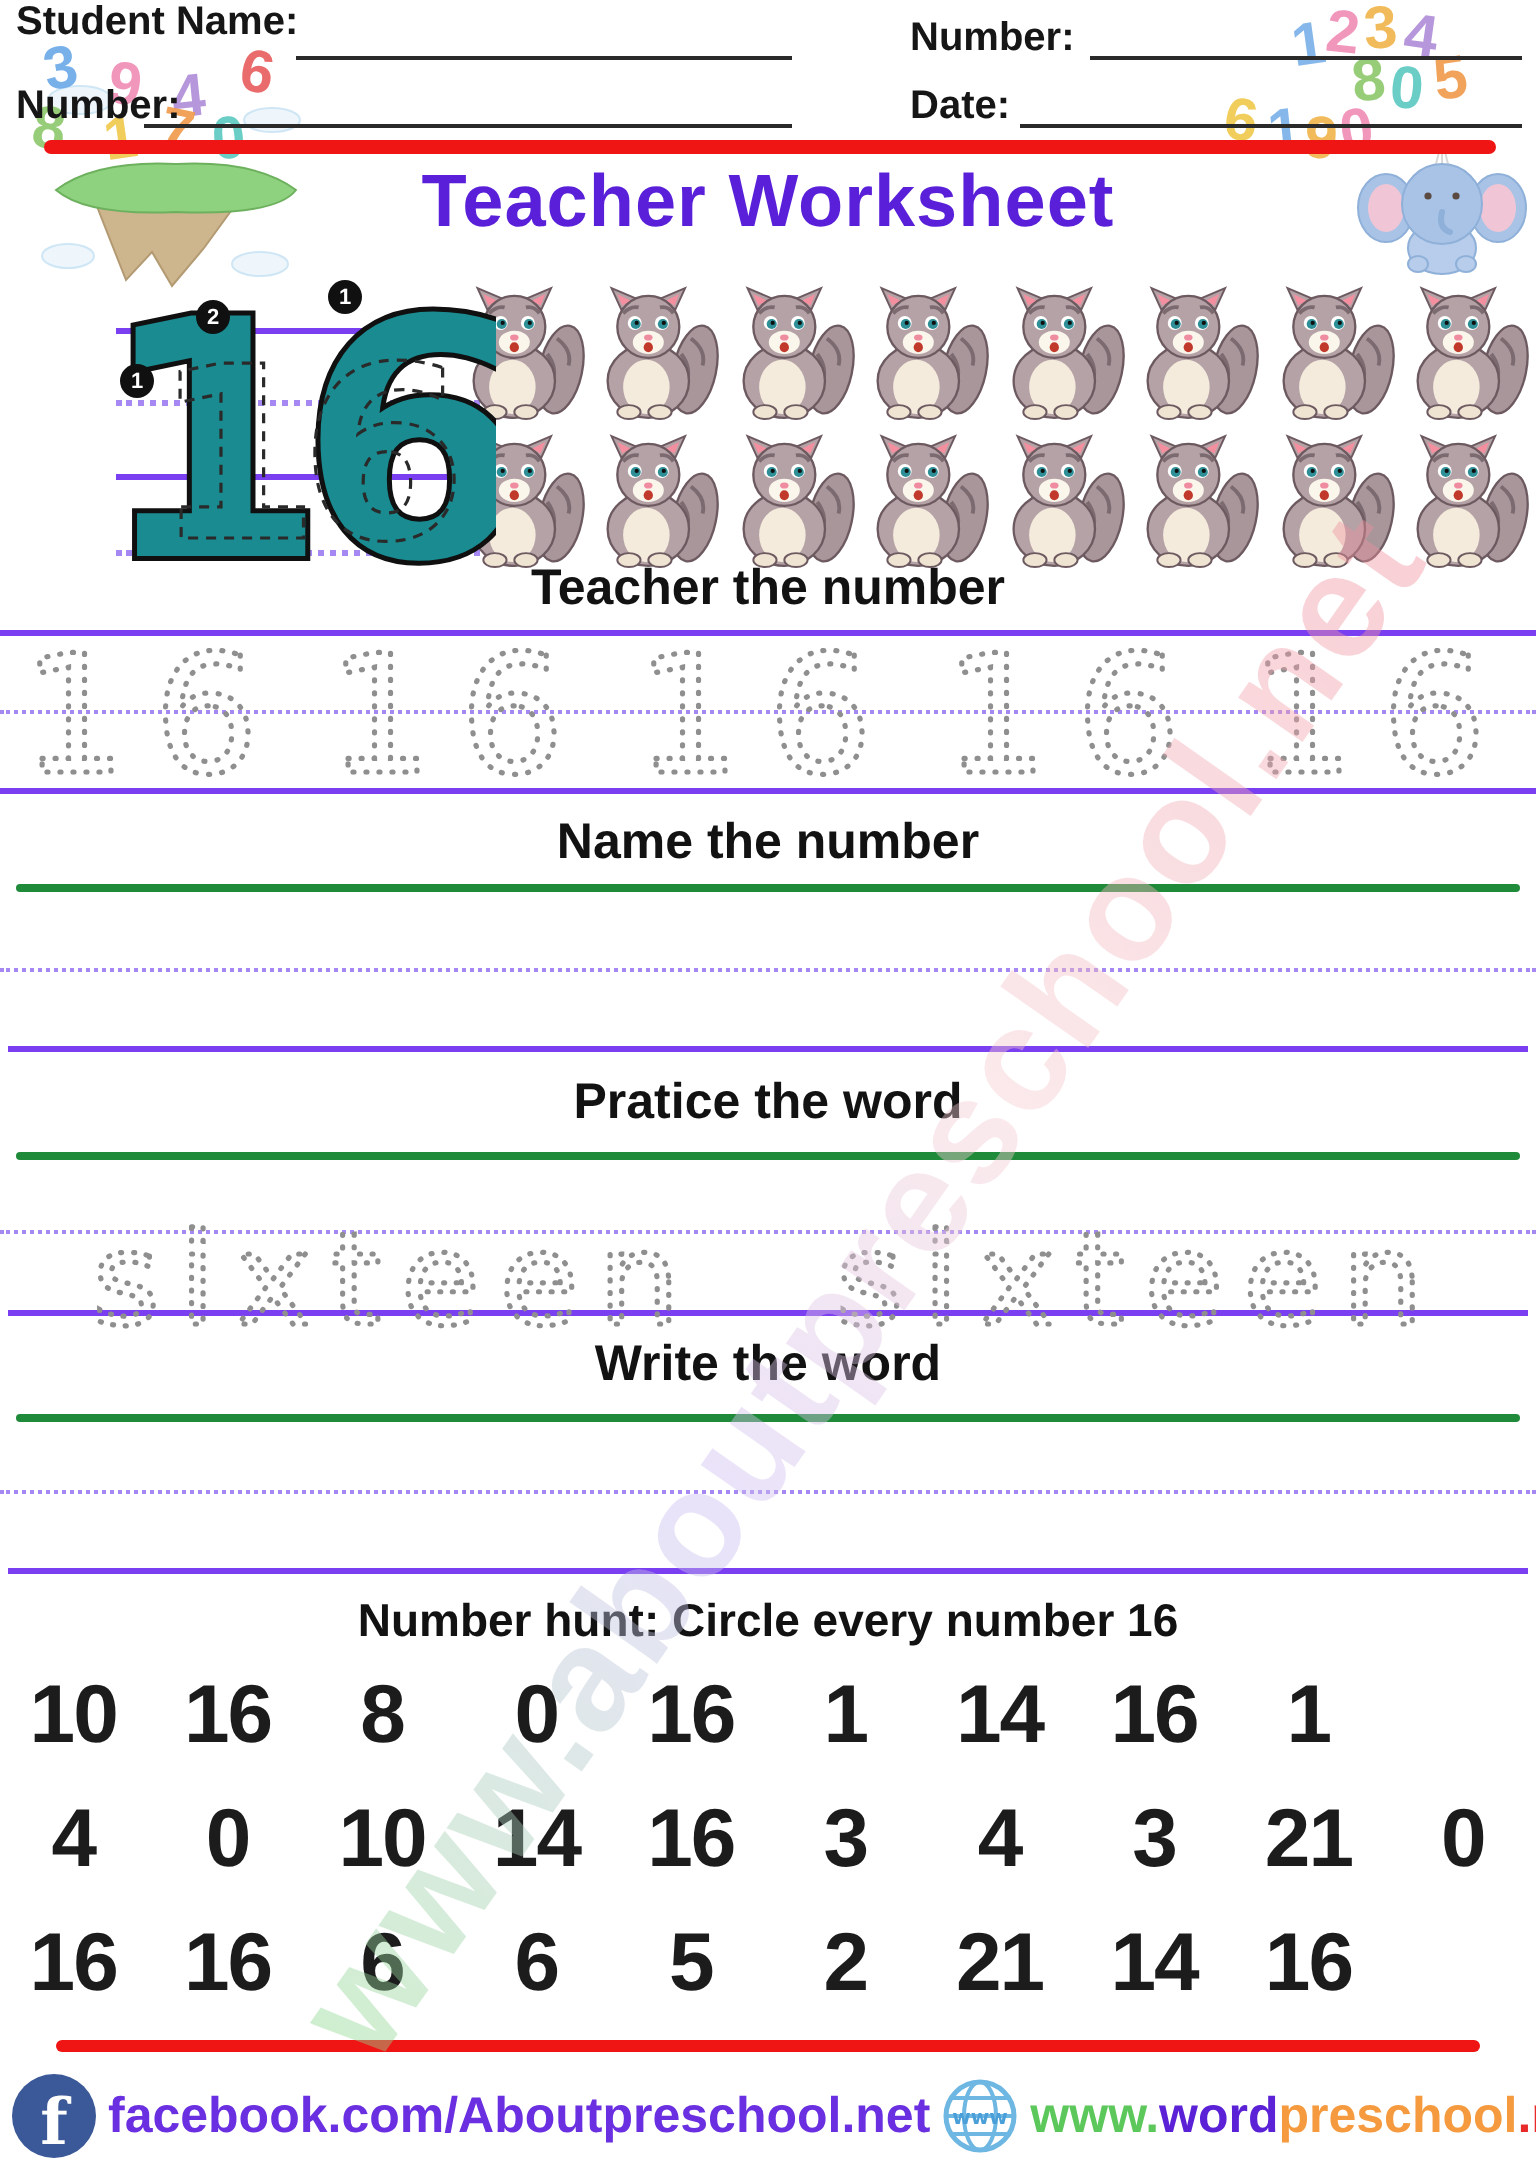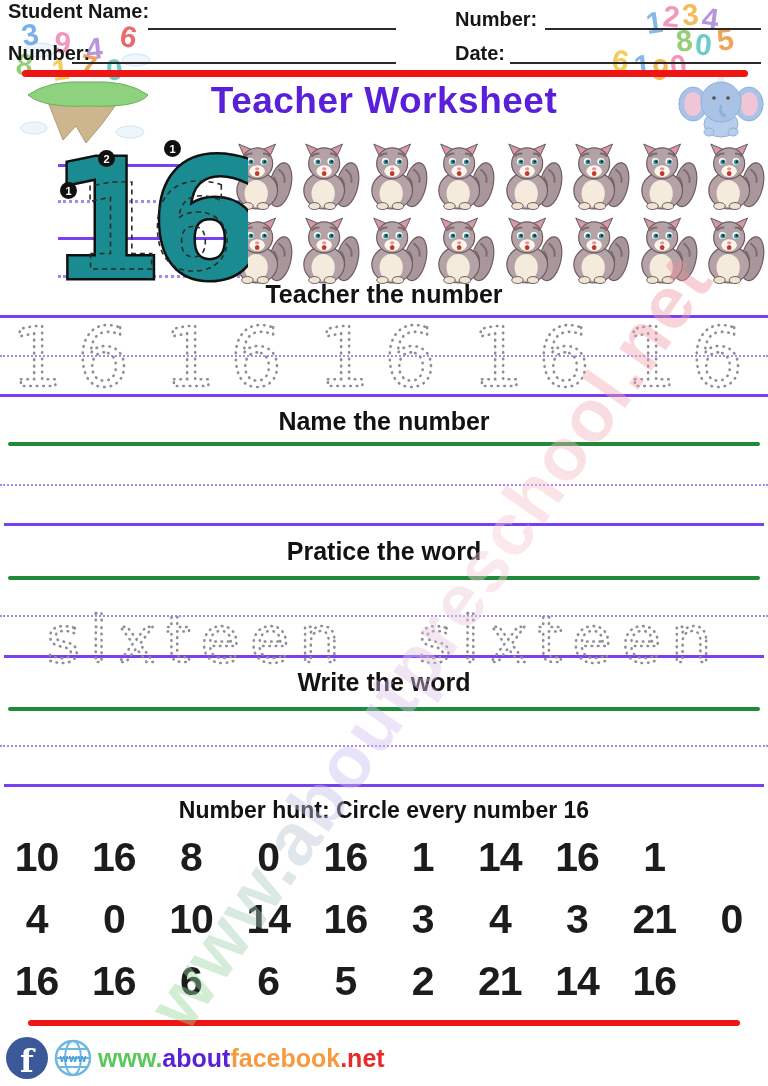--- a/index.html
+++ b/index.html
@@ -327,24 +327,25 @@
       <span class="hunt-num">14</span>
       <span class="hunt-num">16</span>
     </div>
   </div>
 
 <div class="abs red-rule" style="left:28px;top:1020px;width:712px;height:6px;z-index:3"></div>
 <div id="footer-bar" class="abs" style="z-index:3">
   <div class="fb-icon">
       <span>f</span>
     </div>
+  <div class="fb-text">facebook.com/Aboutpreschool.net</div>
   <div style="display:flex;align-items:center;">
     <svg width="38" height="38" viewBox="0 0 38 38">
       <circle cx="19" cy="19" r="17" fill="#ffffff" stroke="#6fb7e3" stroke-width="2.5"></circle>
       <ellipse cx="19" cy="19" rx="8" ry="17" fill="none" stroke="#6fb7e3" stroke-width="2"></ellipse>
       <path d="M2,19 H36 M4,10 H34 M4,28 H34" stroke="#6fb7e3" stroke-width="2" fill="none"></path>
       <text x="19" y="23" text-anchor="middle" font-size="10" font-weight="bold" fill="#4a9fd8" font-family="DejaVu Sans">www</text>
     </svg>
   </div>
-  <div id="site-text" class="site-text"><span style="color: rgb(92, 200, 92);">www.</span><span style="color: rgb(91, 33, 214);">about</span><span style="color: rgb(245, 154, 62);">facebook</span><span style="color: rgb(232, 42, 42);">.net</span></div>
+  <div id="site-text" class="site-text"><span style="color: rgb(92, 200, 92);">www.</span><span style="color: rgb(91, 33, 214);">word</span><span style="color: rgb(245, 154, 62);">preschool</span><span style="color: rgb(232, 42, 42);">.net</span></div>
 </div>
 
 <div class="watermark">www.aboutpreschool.net</div>
 
 </body></html>

